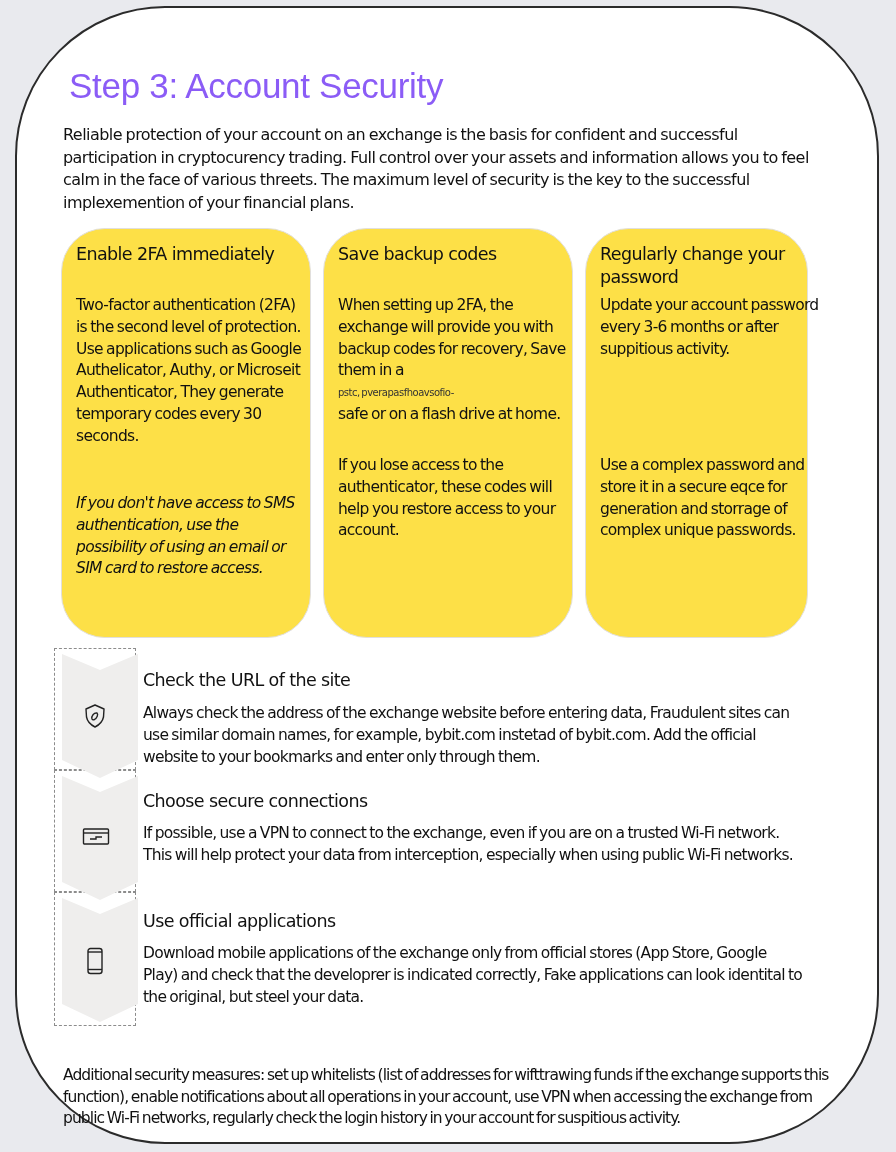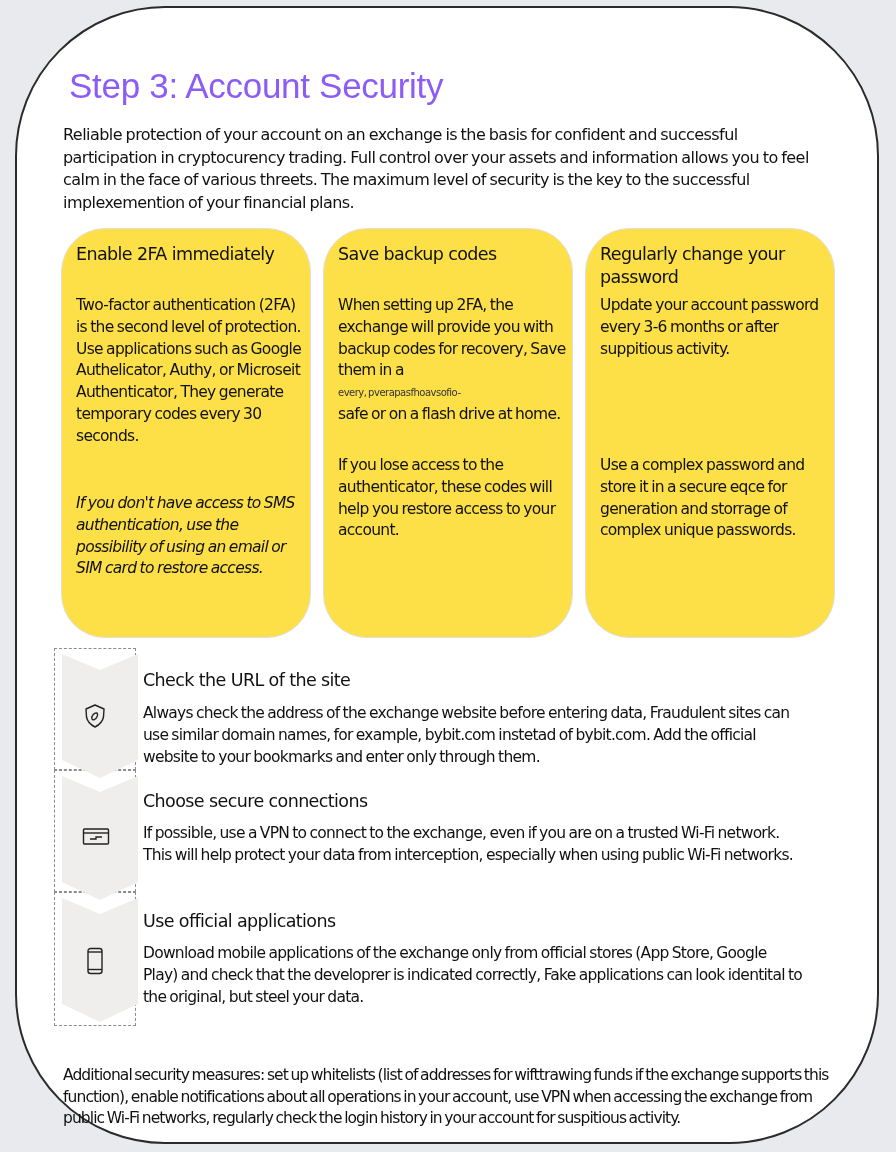--- a/index.html
+++ b/index.html
@@ -39,21 +39,21 @@
   .card {
     position: absolute; top: 228px;
     height: 410px;
     background: #fde047;
     border: 1px solid #e1dfdd;
     border-radius: 44px;
     box-sizing: border-box;
   }
   .card.c1 { left: 61px; width: 250px; }
   .card.c2 { left: 323px; width: 250px; padding-left: 44px; }
-  .card.c3 { left: 585px; width: 250px; }
+  .card.c3 { left: 585px; width: 223px; }
   .card h3 {
     margin: 0; font-weight: normal;
     font-size: 17.5px; line-height: 23px;
     letter-spacing: -0.6px;
     position: absolute; left: 14px; top: 14px; width: 220px;
   }
   .card p {
     margin: 0; position: absolute; left: 14px;
     font-size: 15.5px; line-height: 21.8px;
     letter-spacing: -0.7px; word-spacing: -1px;
@@ -102,21 +102,21 @@
 <div class="card c1">
   <h3>Enable 2FA immediately</h3>
   <p style="top:66px;">Two-factor authentication (2FA) is the second level of protection. Use applications such as Google Authelicator, Authy, or Microseit Authenticator, They generate temporary codes every 30 seconds.</p>
   <p style="top:264px;font-style:italic;">If you don't have access to SMS authentication, use the possibility of using an email or SIM card to restore access.</p>
 </div>
 
 <div class="card c2">
   <h3>Save backup codes</h3>
   <p style="top:66px;">When setting up 2FA, the exchange will provide you with backup codes for recovery, Save them in a</p>
   <p style="top:153px;" class="garbled-wrap">
-      <span class="garbled">every, pverapasfhoavsofio-</span>
+      <span class="garbled">pstc, pverapasfhoavsofio-</span>
     </p>
   <p style="top:175px;">safe or on a flash drive at home.</p>
   <p style="top:226px;">If you lose access to the authenticator, these codes will help you restore access to your account.</p>
 </div>
 
 <div class="card c3">
   <h3>Regularly change your password</h3>
   <p style="top:66px;">Update your account password every 3-6 months or after suppitious activity.</p>
   <p style="top:226px;">Use a complex password and store it in a secure eqce  for generation and storrage of complex unique passwords.</p>
 </div>

